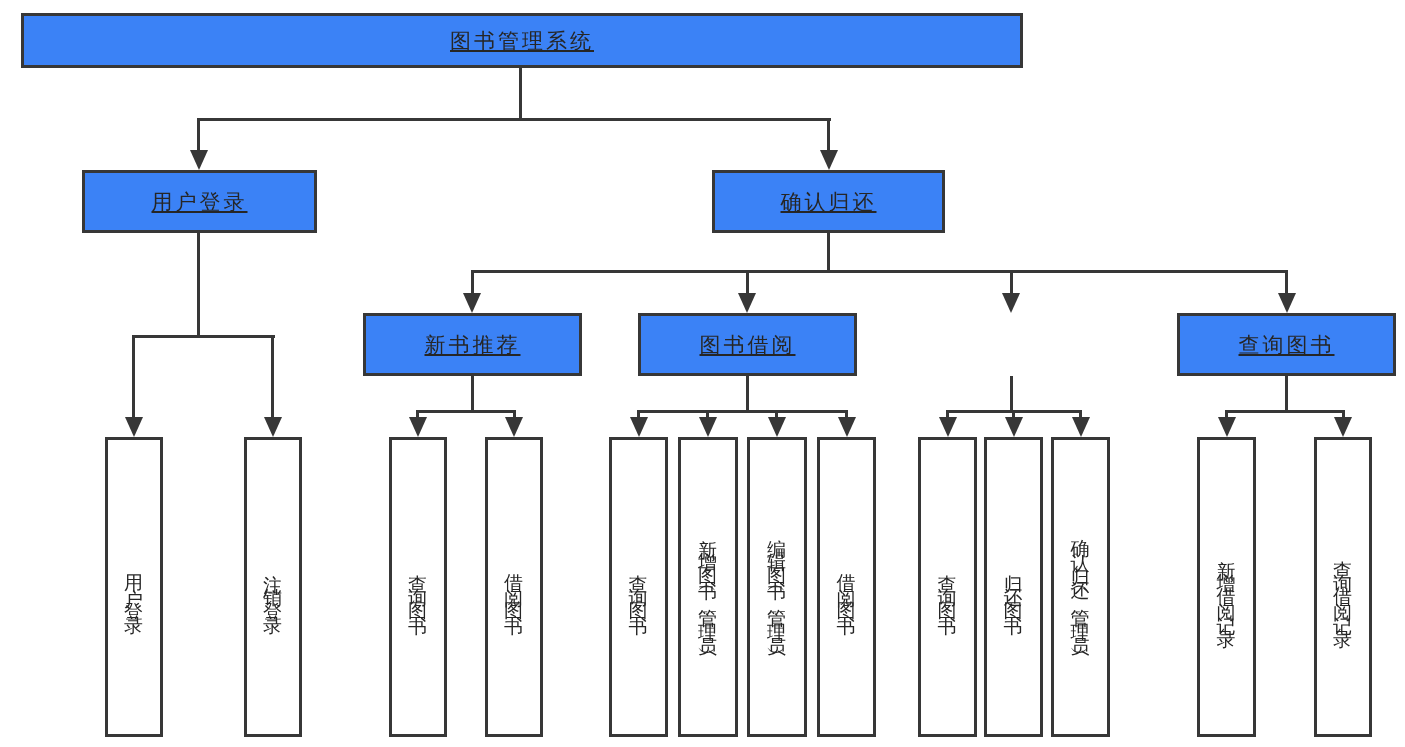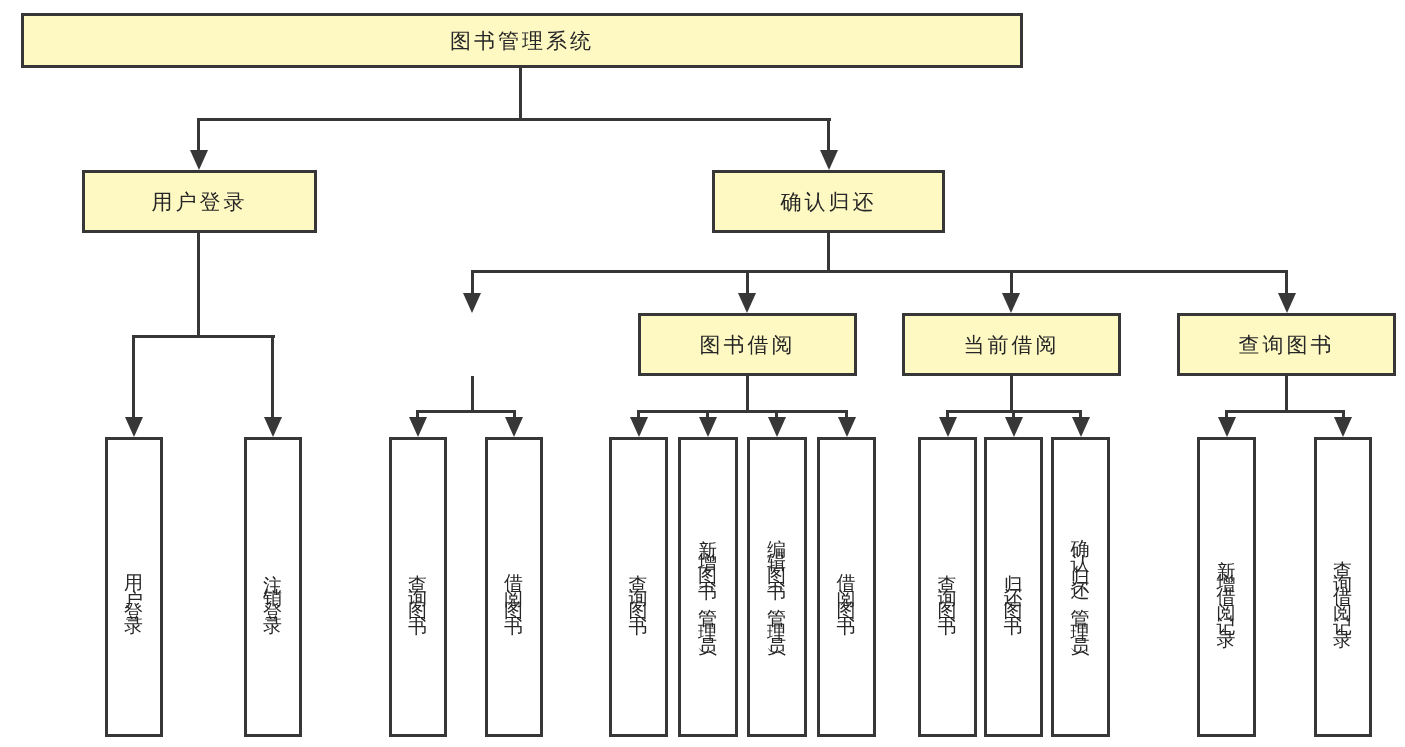--- a/index.html
+++ b/index.html
@@ -1,23 +1,23 @@
 <!DOCTYPE html>
 <html><head>
 <meta charset="utf-8">
 <style>
   html,body{margin:0;padding:0;background:#ffffff;}
   .canvas{
     position:relative;width:1405px;height:747px;background:#ffffff;overflow:hidden;
     font-family:"Liberation Sans", sans-serif;color:#262626;
   }
   .hbox{
-    position:absolute;box-sizing:border-box;background:#fef9c3;
+    position:absolute;box-sizing:border-box;background:#3b82f6;
     border:3px solid #373737;display:flex;align-items:center;justify-content:center;
-    font-size:21px;letter-spacing:3px;white-space:nowrap;z-index:2;
+    font-size:21px;letter-spacing:3px;white-space:nowrap;z-index:2;text-decoration:underline;
   }
   .vbox{
     position:absolute;box-sizing:border-box;background:#ffffff;
     border:3px solid #373737;display:flex;align-items:center;justify-content:center;
     z-index:2;
   }
   .vbox span{
     writing-mode:vertical-rl;text-orientation:mixed;
     font-size:19px;letter-spacing:14px;line-height:1;white-space:nowrap;
   }
@@ -60,22 +60,22 @@
   <div class="ln" style="left:471px;top:270px;width:817px;height:3px"></div>
   <div class="ln" style="left:471px;top:270px;width:3px;height:27px"></div>
   <div class="ln" style="left:746px;top:270px;width:3px;height:27px"></div>
   <div class="ln" style="left:1010px;top:270px;width:3px;height:27px"></div>
   <div class="ln" style="left:1285px;top:270px;width:3px;height:27px"></div>
   <div class="arr" style="left:463px;top:293px"></div>
   <div class="arr" style="left:738px;top:293px"></div>
   <div class="arr" style="left:1002px;top:293px"></div>
   <div class="arr" style="left:1278px;top:293px"></div>
 
+  <div class="hbox" style="left:363px;top:313px;width:219px;height:63px">新书推荐</div>
   <div class="hbox" style="left:638px;top:313px;width:219px;height:63px">图书借阅</div>
-  <div class="hbox" style="left:902px;top:313px;width:219px;height:63px">当前借阅</div>
   <div class="hbox" style="left:1177px;top:313px;width:219px;height:63px">查询图书</div>
 
   <div class="ln" style="left:471px;top:376px;width:3px;height:37px"></div>
   <div class="ln" style="left:416px;top:410px;width:100px;height:3px"></div>
   <div class="ln" style="left:416px;top:410px;width:3px;height:11px"></div>
   <div class="ln" style="left:513px;top:410px;width:3px;height:11px"></div>
   <div class="arr" style="left:409px;top:417px"></div>
   <div class="arr" style="left:505px;top:417px"></div>
 
   <div class="ln" style="left:746px;top:376px;width:3px;height:37px"></div>

